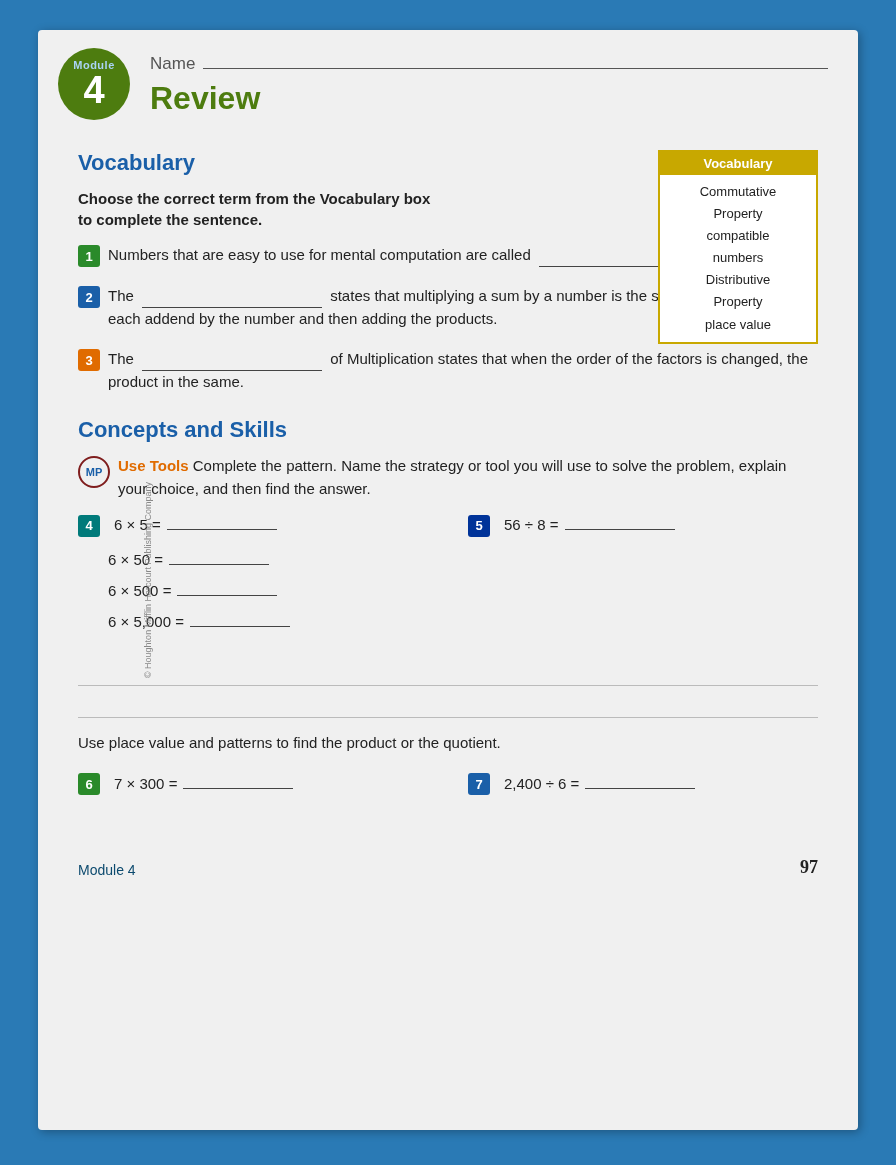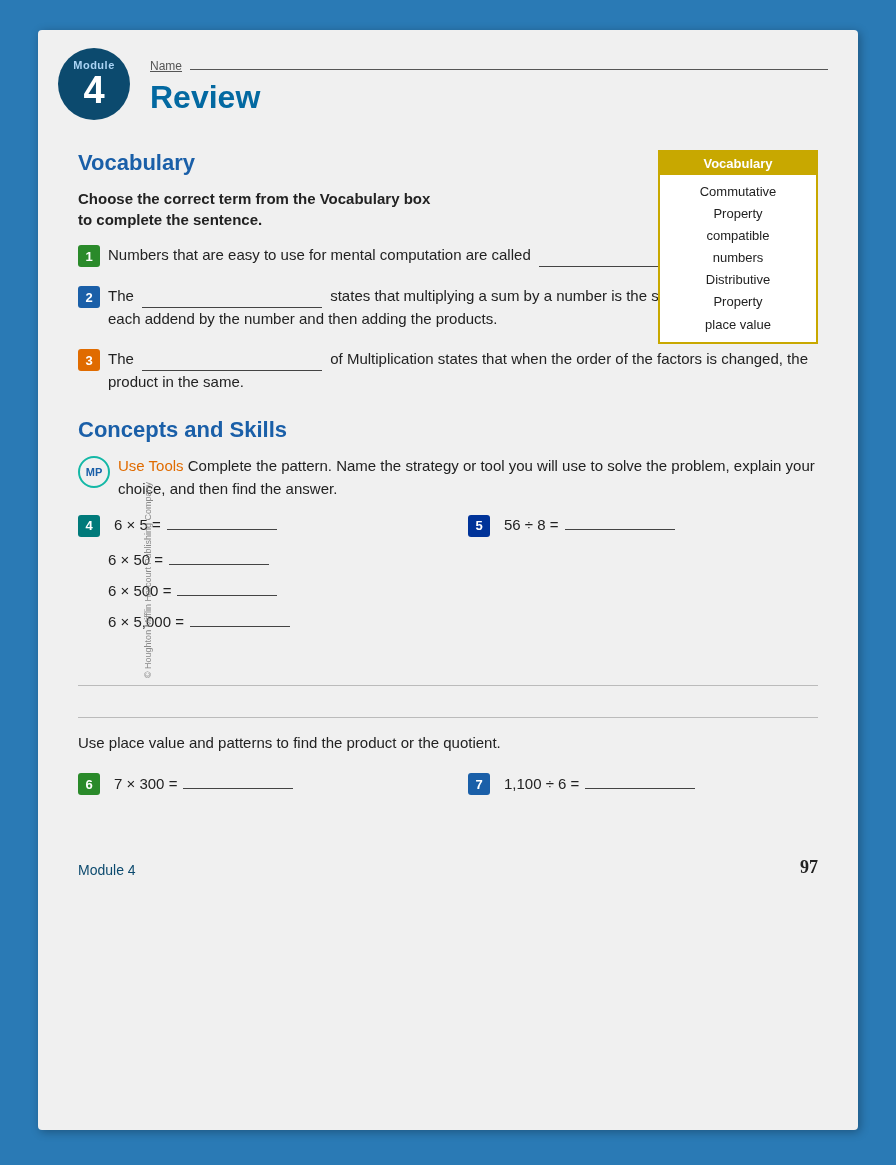--- a/index.html
+++ b/index.html
@@ -22,21 +22,21 @@
       box-shadow: 2px 2px 10px rgba(0,0,0,0.3);
     }
     .header {
       display: flex;
       align-items: center;
       padding: 18px 30px 10px 20px;
       border-bottom: none;
       position: relative;
     }
     .module-circle {
-      background: #0c4a6e;
+      background: #4d7c0f;
       color: white;
       border-radius: 50%;
       width: 72px;
       height: 72px;
       display: flex;
       flex-direction: column;
       align-items: center;
       justify-content: center;
       flex-shrink: 0;
       margin-right: 20px;
@@ -55,34 +55,33 @@
     }
     .header-right {
       flex: 1;
     }
     .name-line {
       display: flex;
       align-items: baseline;
       margin-bottom: 6px;
     }
     .name-label {
-      font-size: 12px;
+      font-size: 17px;
       color: #555;
       margin-right: 8px;
-      text-decoration: underline;
     }
     .name-underline {
       flex: 1;
       border-bottom: 1px solid #555;
       height: 18px;
     }
     .review-title {
       font-size: 32px;
       font-weight: bold;
-      color: #0369a1;
+      color: #4d7c0f;
     }
     .content {
       padding: 10px 40px 20px 40px;
       position: relative;
     }
     .section-title {
       font-size: 22px;
       font-weight: bold;
       color: #1a5fa8;
       margin-bottom: 12px;
@@ -173,39 +172,39 @@
     }
     .tools-line {
       display: flex;
       align-items: flex-start;
       margin-bottom: 14px;
     }
     .mp-circle {
       width: 32px;
       height: 32px;
       border-radius: 50%;
-      border: 2px solid #14b8a6;
+      border: 2px solid #7f1d1d;
       display: flex;
       align-items: center;
       justify-content: center;
       font-size: 11px;
       font-weight: bold;
       color: #1a5fa8;
       margin-right: 8px;
       flex-shrink: 0;
       margin-top: 1px;
     }
     .tools-text {
       font-size: 15px;
       color: #222;
       line-height: 1.5;
     }
     .use-tools-label {
       color: #e06b00;
-      font-weight: normal;
+      font-weight: bold;
       margin-top: 15px;
     }
     .problems-grid {
       display: flex;
       gap: 40px;
       margin-top: 10px;
       margin-bottom: 16px;
     }
     .problem-col {
       flex: 1;
@@ -411,21 +410,21 @@
         <div class="bottom-col">
           <div class="problem-item">
             <span class="q-num q-num-green">6</span>
             <span style="margin-left:6px;text-align:center;">7 × 300 =</span>
             <span class="answer-blank"></span>
           </div>
         </div>
         <div class="bottom-col">
           <div class="problem-item">
             <span class="q-num q-num-blue">7</span>
-            <span style="margin-left:6px;">1,100 ÷ 6 =</span>
+            <span style="margin-left:6px;">2,400 ÷ 6 =</span>
             <span class="answer-blank"></span>
           </div>
         </div>
       </div>
     </div>
   </div>
 
   <div class="footer">
     <span class="footer-module">Module 4</span>
     <span class="footer-page">97</span>

